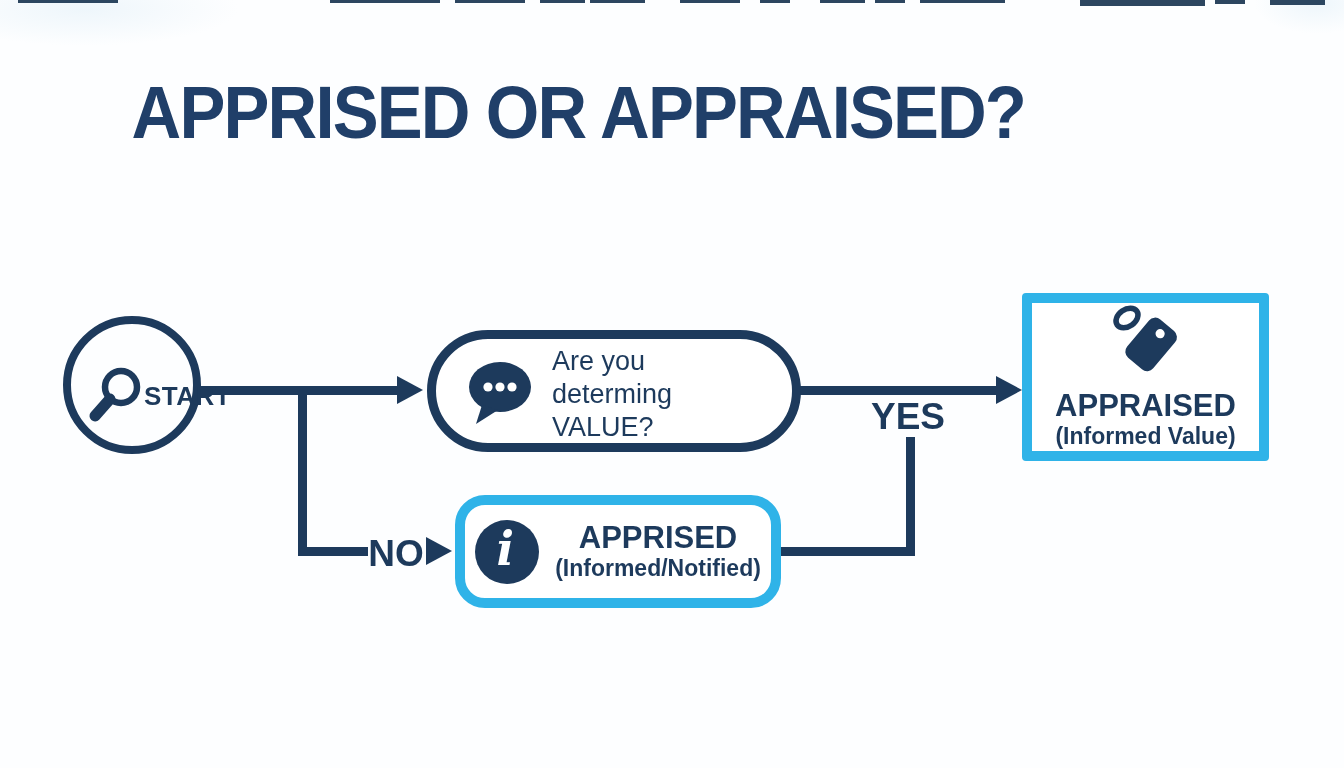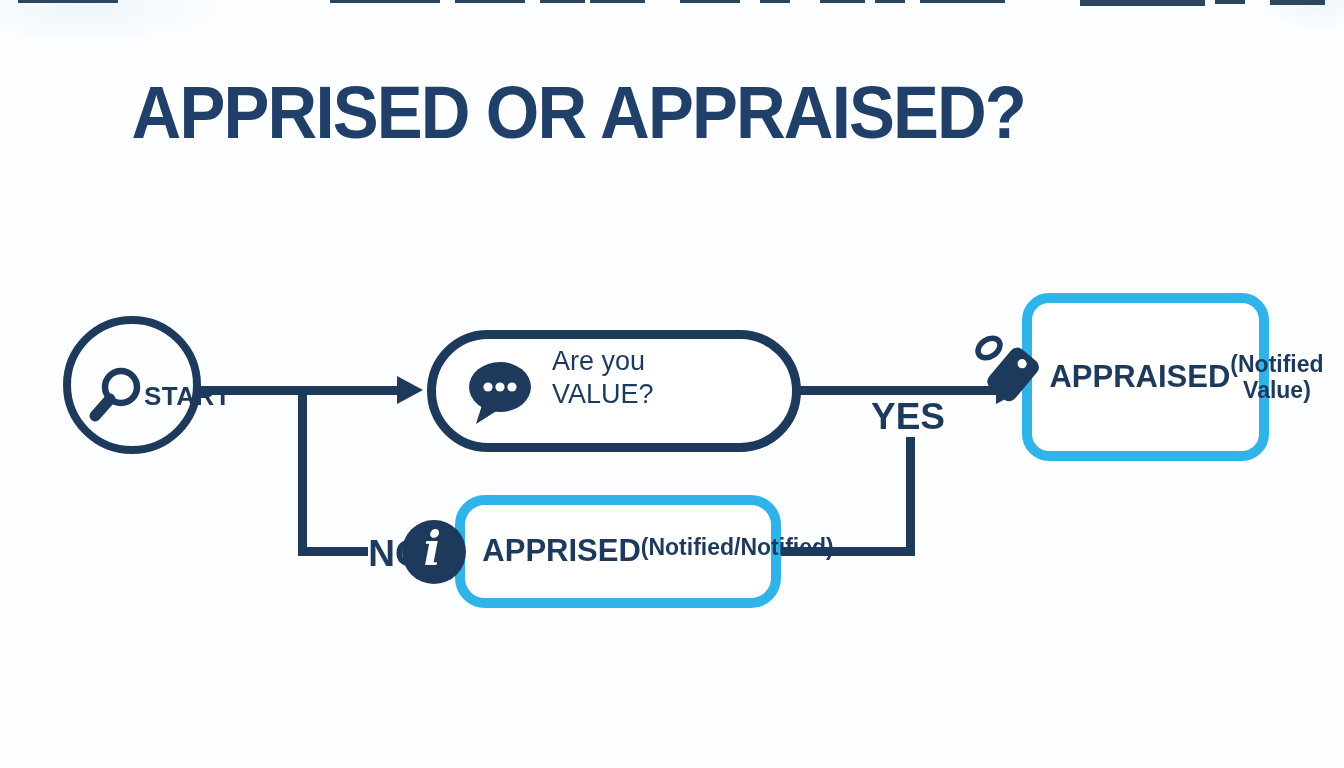--- a/index.html
+++ b/index.html
@@ -65,40 +65,40 @@
     font-size:27px;font-weight:400;line-height:33px;text-align:left;
   }
 
   
   .result-box{
     position:absolute;background:var(--white);
     border:10px solid var(--light-blue);box-sizing:border-box;
     display:flex;align-items:center;justify-content:center;
   }
   .box-appraised{
-    left:1022px;top:293px;width:247px;height:168px;border-radius:27px;
-    flex-direction:row;
+    left:1022px;top:293px;width:247px;height:168px;border-radius:4px;
+    flex-direction:column;
   }
   .box-apprised{
     left:455px;top:495px;width:326px;height:113px;border-radius:30px;
     flex-direction:row;gap:16px;
   }
   .node-title{color:var(--navy);font-size:31px;font-weight:700;line-height:1.1;}
   .node-sub{color:var(--navy);font-size:23px;font-weight:700;line-height:1.15;}
   .box-appraised .node-title,.box-appraised .node-sub{text-align:center;}
   .tag-wrap{margin-top:-2px;margin-bottom:2px;}
   .info-badge{
     width:64px;height:64px;border-radius:50%;background:var(--navy);
     display:flex;align-items:center;justify-content:center;flex:0 0 auto;
   }
   .info-badge span{
     color:#fff;font-family:"DejaVu Serif",serif;font-style:italic;
     font-weight:700;font-size:46px;line-height:1;transform:translate(-2px,-3px);
   }
-  .apprised-text{display:flex;flex-direction:row;}
+  .apprised-text{display:flex;flex-direction:column;align-items:center;}
 </style>
 </head>
 <body>
 
 <div class="stage">
 
   <div class="smudge-left"></div>
   <div class="smudge-right"></div>
   <div class="dash" style="left:18px;width:100px;height:3px"></div>
   <div class="dash" style="left:330px;width:110px;height:3px"></div>
@@ -147,41 +147,42 @@
       <svg width="74" height="68" viewBox="0 0 74 68">
         <ellipse cx="38" cy="28" rx="31" ry="25" fill="var(--navy)"></ellipse>
         <path d="M20 46 L14 65 L36 51 Z" fill="var(--navy)"></path>
         <circle cx="26" cy="28" r="4.6" fill="#fff"></circle>
         <circle cx="38" cy="28" r="4.6" fill="#fff"></circle>
         <circle cx="50" cy="28" r="4.6" fill="#fff"></circle>
       </svg>
     </span>
     <div class="decision-text">
       <div>Are you</div>
+      <div>determing</div>
       <div>VALUE?</div>
     </div>
   </div>
 
   <div class="result-box box-appraised">
     <span class="tag-wrap">
       <svg width="82" height="80" viewBox="0 0 82 80">
         <g transform="rotate(40 46 40)">
           <rect x="30" y="16" width="34" height="50" rx="8" fill="var(--navy)"></rect>
           <circle cx="47" cy="27" r="4.6" fill="#fff"></circle>
         </g>
         <ellipse cx="22" cy="15" rx="12" ry="8.5" transform="rotate(-35 22 15)" fill="none" stroke="var(--navy)" stroke-width="5.5"></ellipse>
       </svg>
     </span>
     <div class="node-title">APPRAISED</div>
-    <div class="node-sub">(Notified Value)</div>
+    <div class="node-sub">(Informed Value)</div>
   </div>
 
   <div class="result-box box-apprised">
     <div class="info-badge">
         <span>i</span>
       </div>
     <div class="apprised-text">
       <div class="node-title">APPRISED</div>
-      <div class="node-sub">(Notified/Notified)</div>
+      <div class="node-sub">(Informed/Notified)</div>
     </div>
   </div>
 
 </div>
 
 </body></html>

